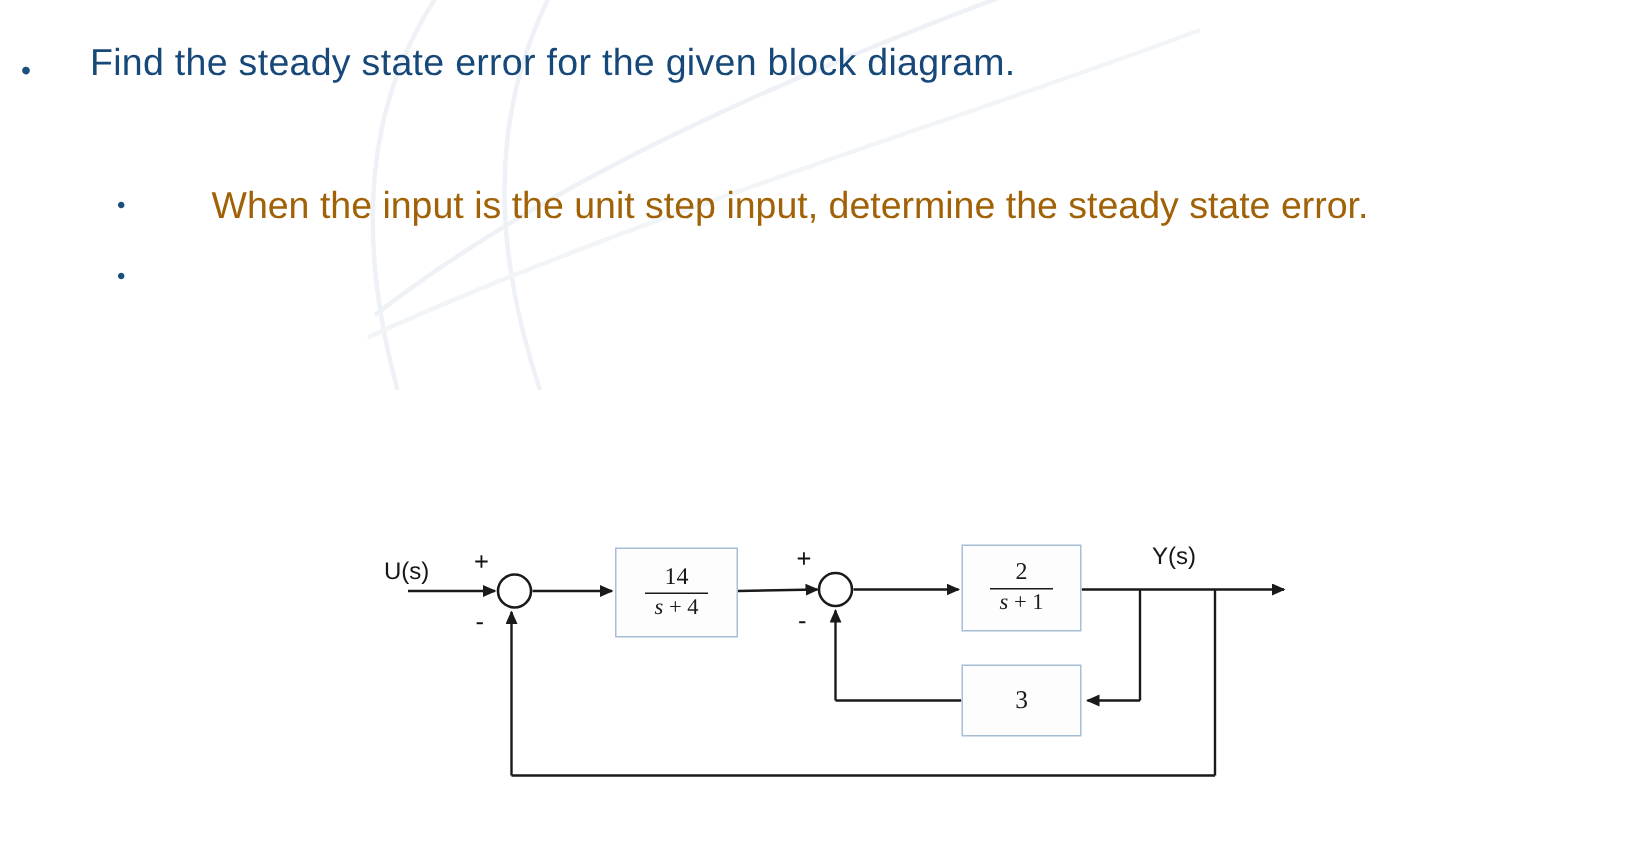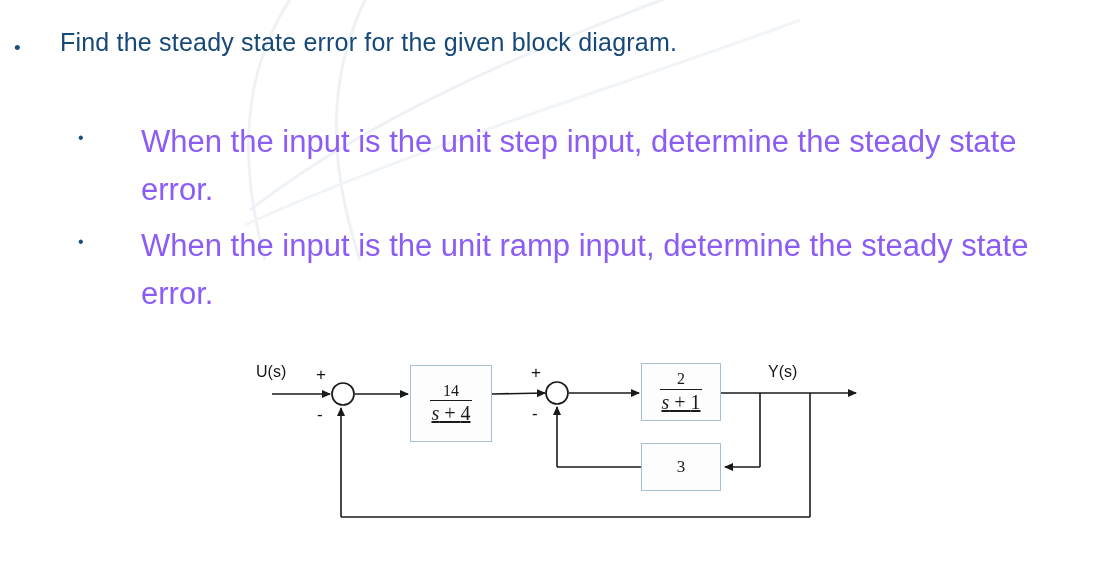--- a/index.html
+++ b/index.html
@@ -67,22 +67,22 @@
   }
   .sub-bullet {
     color: #1a4f7e;
     font-size: 16px;
     line-height: 1;
     width: 63px;
     padding-top: 12px;
     flex: 0 0 63px;
   }
   .sub-text {
-    color: #8b5cf6;
-    font-size: 31px;
+    color: #a16207;
+    font-size: 25px;
     line-height: 1.55;
     max-width: 930px;
   }
 
   
   #diagram {
     position: absolute;
     left: 0;
     top: 0;
     width: 1098px;
@@ -122,24 +122,23 @@
   .frac .num {
     font-size: 16px;
     padding: 0 6px 1px 6px;
   }
   .frac .bar {
     width: 42px;
     height: 1px;
     background: #1a1a1a;
   }
   .frac .den {
-    font-size: 20px;
+    font-size: 15px;
     font-style: italic;
     padding: 2px 6px 0 6px;
-    text-decoration: underline;
   }
   .frac .den .op { font-style: normal; }
   .gain-val {
     font-family: "Liberation Serif", "DejaVu Serif", serif;
     font-size: 17px;
     color: #1a1a1a;
   }
 </style>
 </head>
 <body>
@@ -160,21 +159,20 @@
 
   <div class="sub-list">
 
     <div class="sub-item">
       <span class="sub-bullet">•</span>
       <span class="sub-text">When the input is the unit step input, determine the steady state error.</span>
     </div>
 
     <div class="sub-item">
       <span class="sub-bullet">•</span>
-      <span class="sub-text">When the input is the unit ramp input, determine the steady state error.</span>
     </div>
 
   </div>
 
   <svg id="diagram" viewBox="0 0 1098 573">
     <defs>
       <marker id="arw" markerWidth="9" markerHeight="9" refX="8" refY="4" orient="auto" markerUnits="userSpaceOnUse">
         <path d="M0,0 L9,4 L0,8 z" fill="#1a1a1a"></path>
       </marker>
     </defs>
@@ -199,31 +197,31 @@
 
       <line x1="810" y1="393" x2="810" y2="517"></line>
       <line x1="810" y1="517" x2="341" y2="517"></line>
       <line x1="341" y1="517" x2="341" y2="408" marker-end="url(#arw)"></line>
     </g>
 
     <circle cx="343" cy="394" r="11" fill="#ffffff" stroke="#1a1a1a" stroke-width="1.7"></circle>
     <circle cx="557" cy="393" r="11" fill="#ffffff" stroke="#1a1a1a" stroke-width="1.7"></circle>
   </svg>
 
-  <span class="dgm-label" style="left:256px; top:363px;">U(s)</span>
+  <span class="dgm-label" style="left:256px; top:373px;">U(s)</span>
 
   <span class="dgm-label" style="left:768px; top:363px;">Y(s)</span>
 
   <span class="sign-label" style="left:316px; top:366px;">+</span>
   <span class="sign-label" style="left:317px; top:406px;">-</span>
 
   <span class="sign-label" style="left:531px; top:364px;">+</span>
   <span class="sign-label" style="left:532px; top:405px;">-</span>
 
-  <div class="blk" style="left:410px; top:365px; width:82px; height:77px;">
+  <div class="blk" style="left:410px; top:365px; width:82px; height:60px;">
     <div class="frac">
       <span class="num">14</span>
       <span class="bar"></span>
       <span class="den"><span>s</span><span class="op"> + </span><span class="op">4</span></span>
     </div>
   </div>
 
   <div class="blk" style="left:641px; top:363px; width:80px; height:58px;">
     <div class="frac">
       <span class="num">2</span>

